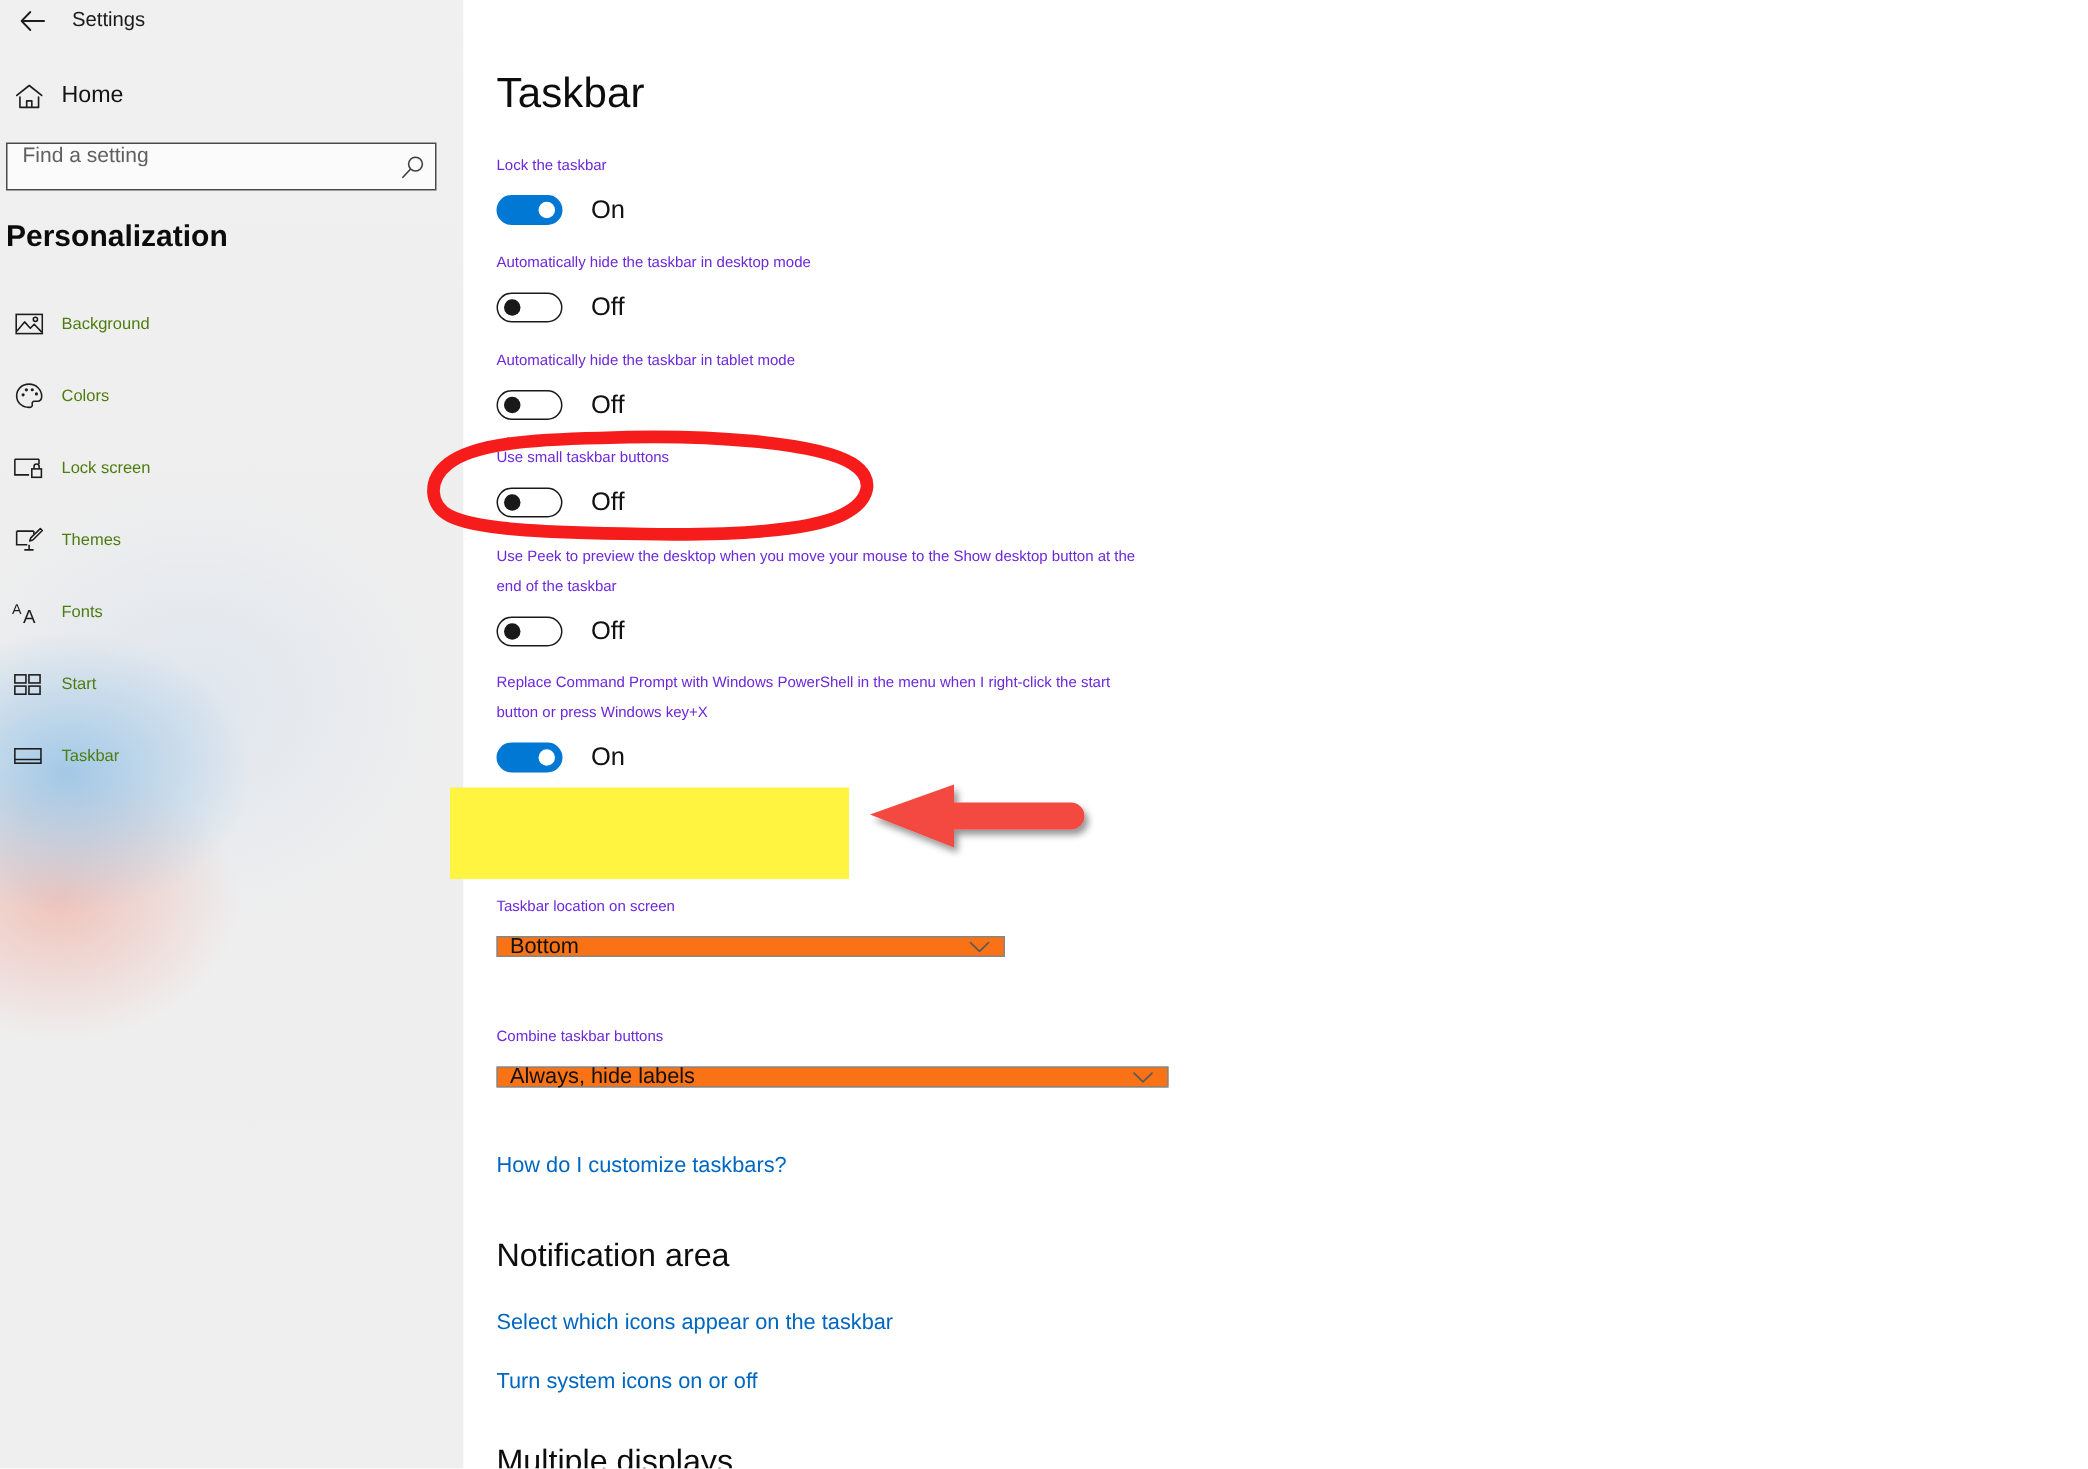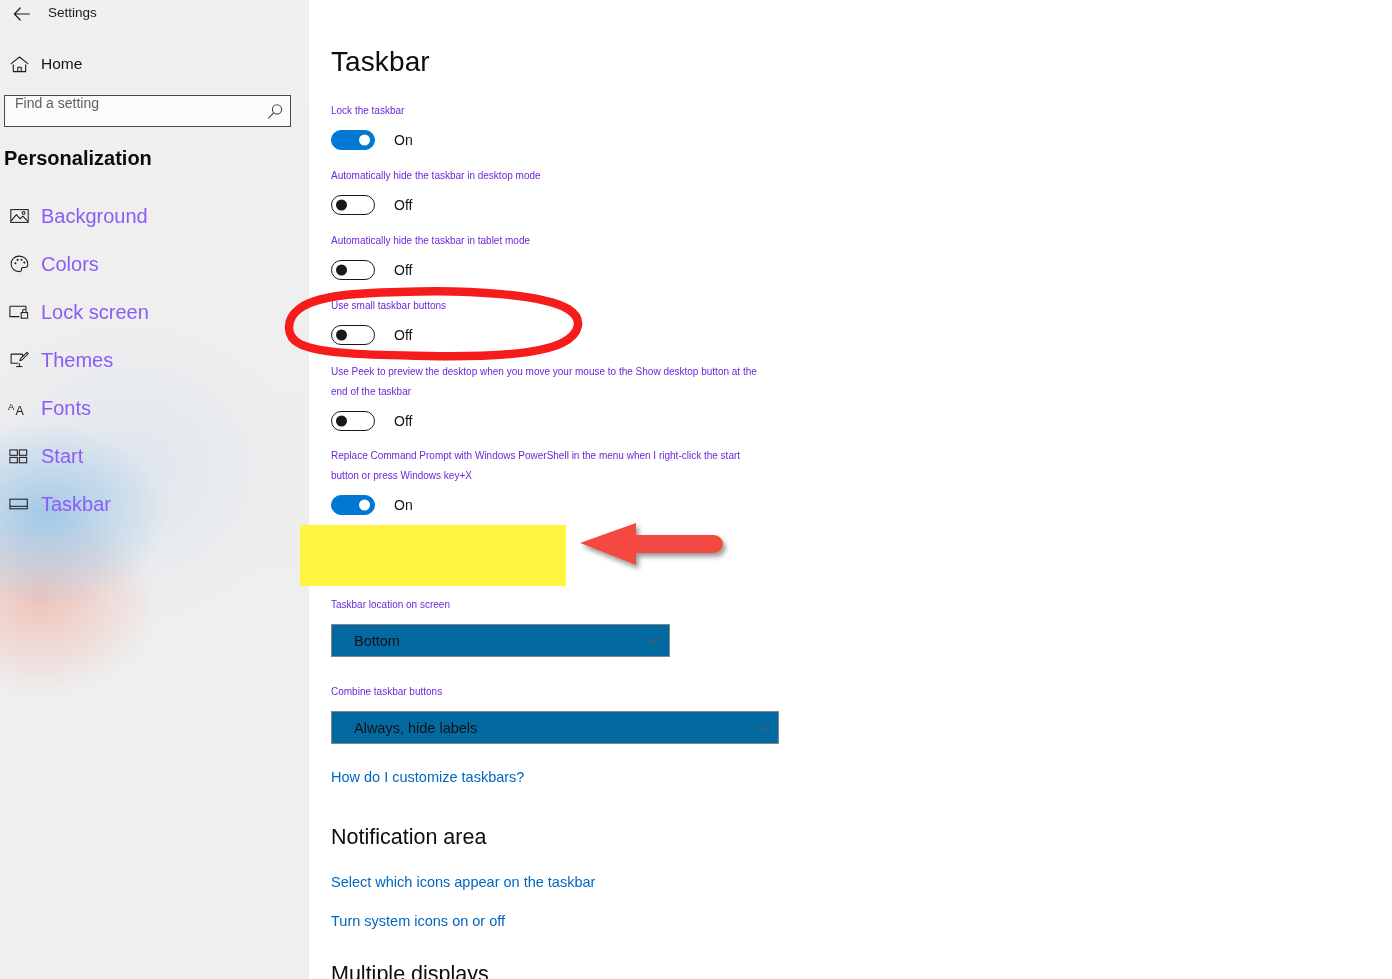--- a/index.html
+++ b/index.html
@@ -127,22 +127,22 @@
     margin-bottom: 22px;
     display: flex;
     align-items: center;
     cursor: pointer;
   }
   .nav-item .nav-icon {
     flex: 0 0 38px;
     display: flex; align-items: center; justify-content: center;
   }
   .nav-item .nav-label {
-    font-size: 20px;
-    color: #8b5cf6;
+    font-size: 11px;
+    color: #4d7c0f;
     margin-left: 3px;
   }
 
   
   #content {
     position: absolute;
     left: 309px; top: 0;
     width: 1083px; height: 979px;
     background: #ffffff;
     overflow: hidden;
@@ -218,35 +218,35 @@
   }
   .switch.on-green .knob {
     position: absolute;
     right: 4px; top: 50%;
     transform: translateY(-50%);
     width: 11px; height: 11px;
     border-radius: 50%;
     background: #f5f06a;
   }
   .toggle-state {
-    font-size: 14px;
+    font-size: 17px;
     color: #121212;
     margin-left: 19px;
   }
 
   
   .dropdown {
     box-sizing: border-box;
-    height: 33px;
-    background: #0369a1;
+    height: 14px;
+    background: #f97316;
     border: 1.4px solid #868686;
     display: flex;
     align-items: center;
     justify-content: space-between;
-    padding: 0 9px 0 22px;
+    padding: 0 9px 0 8px;
     cursor: pointer;
   }
   .dropdown .dd-value {
     font-size: 14.5px;
     color: #121212;
   }
   .dropdown .dd-chev {
     display: flex; align-items: center;
     color: #5a5a5a;
   }

